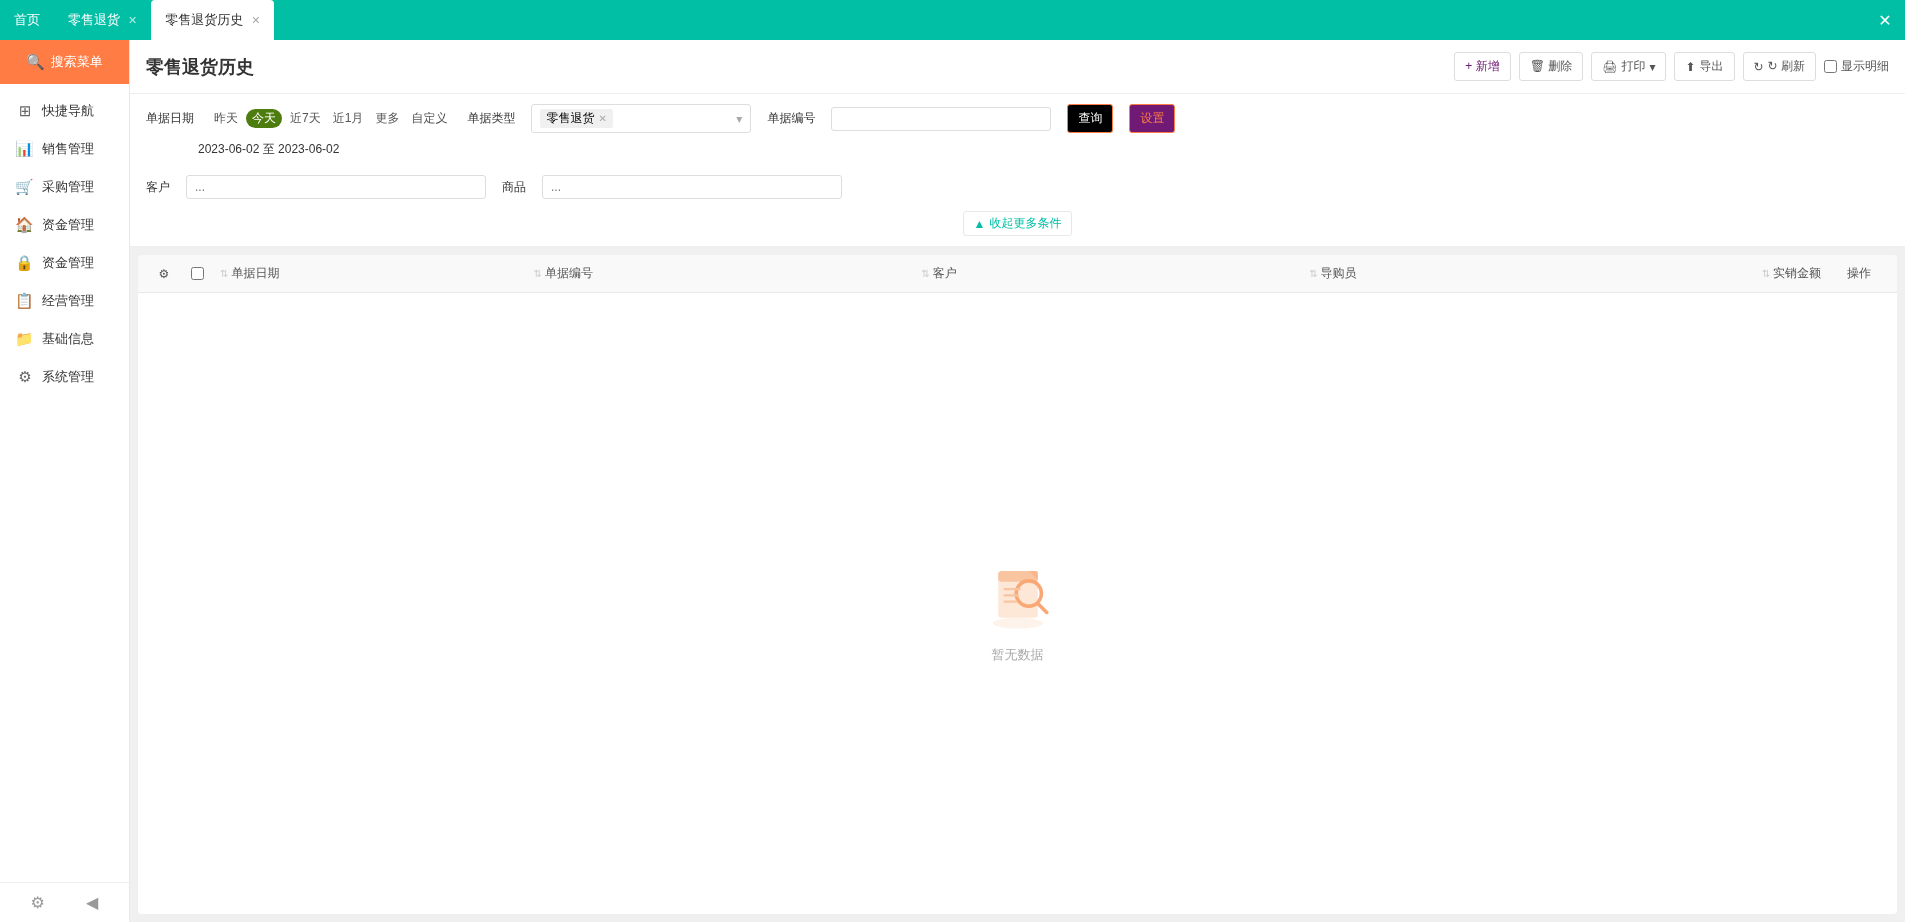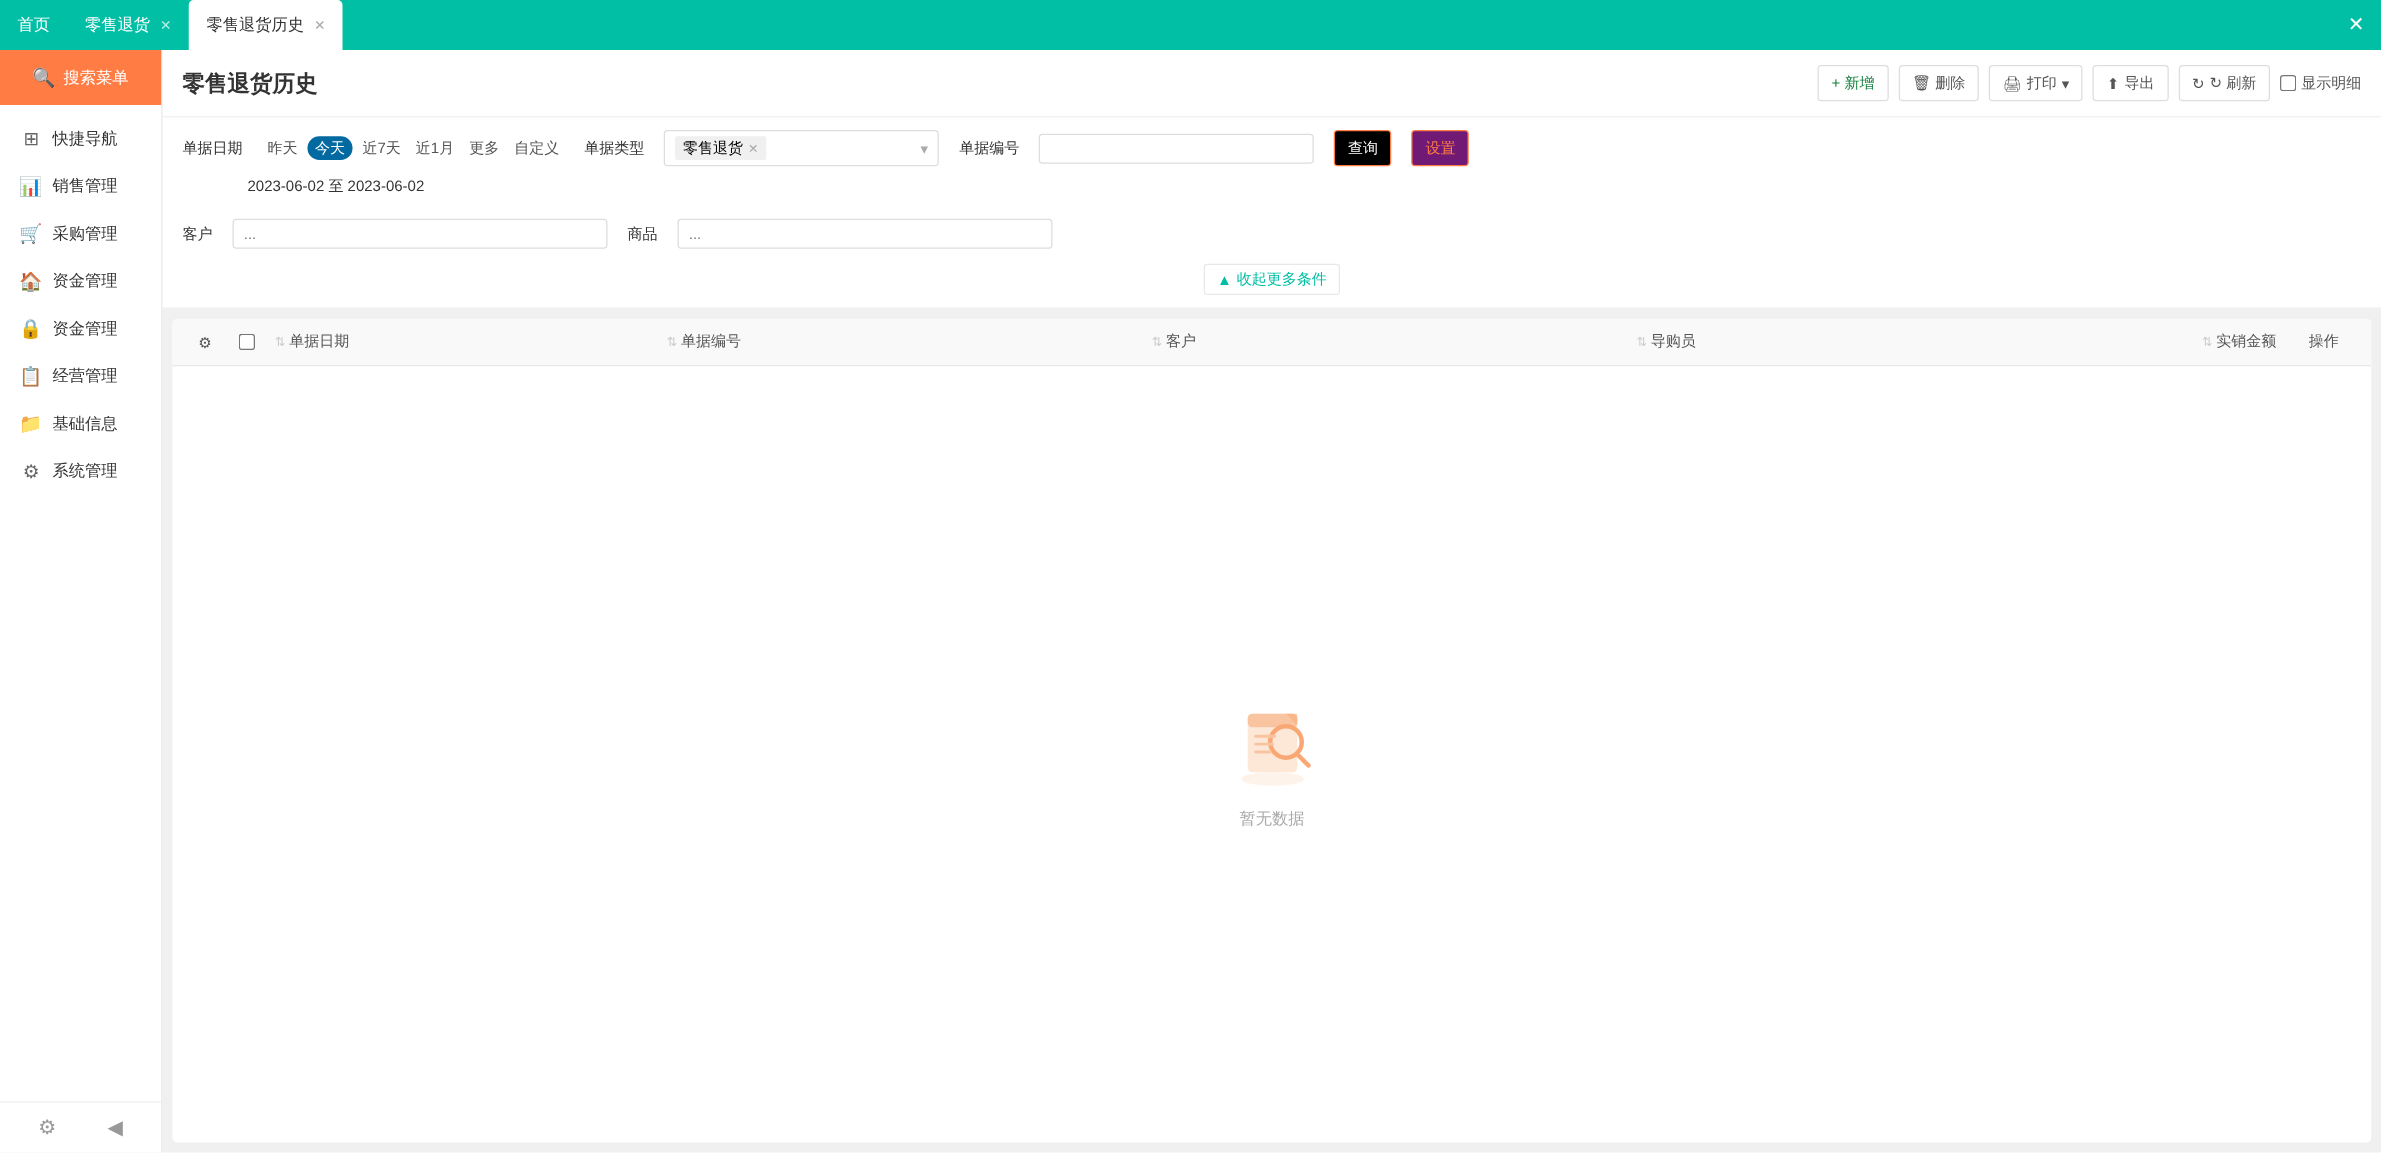--- a/index.html
+++ b/index.html
@@ -29,30 +29,30 @@
     .sidebar-bottom-icon { color: #999; font-size: 16px; cursor: pointer; }
 
     
     .content { flex: 1; display: flex; flex-direction: column; overflow: hidden; background: #f0f0f0; }
     .page-header { background: #fff; padding: 12px 16px 0; display: flex; align-items: center; justify-content: space-between; border-bottom: 1px solid #eee; }
     .page-title { font-size: 18px; font-weight: bold; color: #333; padding-bottom: 12px; }
     .header-actions { display: flex; align-items: center; gap: 8px; padding-bottom: 12px; }
     .btn { display: flex; align-items: center; gap: 4px; padding: 5px 10px; border: 1px solid #ddd; border-radius: 3px; cursor: pointer; font-size: 12px; background: #fff; color: #555; }
     .btn-query { background: #000000; color: #fff; border-color: #ff7c44; }
     .btn-setting { background: #701a75; color: #ff7c44; border-color: #ff7c44; }
-    .btn-new { color: #15803d; }
+    .btn-new { color: #701a75; }
     .checkbox-label { display: flex; align-items: center; gap: 4px; font-size: 12px; color: #555; cursor: pointer; }
 
     
     .filter-area { background: #fff; padding: 10px 16px; border-bottom: 1px solid #eee; }
     .filter-row { display: flex; align-items: center; gap: 16px; margin-bottom: 8px; flex-wrap: wrap; }
     .filter-label { color: #333; font-size: 12px; white-space: nowrap; }
     .date-shortcuts { display: flex; align-items: center; gap: 4px; }
     .date-btn { font-size: 12px; color: #555; cursor: pointer; padding: 1px 4px; border-radius: 2px; }
-    .date-btn.active { background: #0369a1; color: #fff; border-radius: 10px; padding: 1px 6px; text-align: center; }
+    .date-btn.active { background: #4d7c0f; color: #fff; border-radius: 10px; padding: 1px 6px; text-align: center; }
     .date-range { font-size: 12px; color: #333; }
     .filter-input { border: 1px solid #ddd; border-radius: 3px; padding: 4px 8px; font-size: 12px; width: 160px; color: #999; background: #fff; }
     .filter-select { border: 1px solid #ddd; border-radius: 3px; padding: 4px 8px; font-size: 12px; width: 200px; background: #fff; display: flex; align-items: center; justify-content: space-between; cursor: pointer; position: relative; }
     .tag { display: inline-flex; align-items: center; background: #f0f0f0; border-radius: 2px; padding: 1px 6px; font-size: 12px; gap: 4px; }
     .tag-close { cursor: pointer; color: #aaa; font-size: 10px; }
     .collapse-btn { display: flex; align-items: center; gap: 4px; color: #00bfa5; font-size: 12px; cursor: pointer; border: 1px solid #e8e8e8; border-radius: 3px; padding: 3px 10px; margin: 4px auto 0; width: fit-content; }
 
     
     .table-area { flex: 1; background: #fff; margin: 8px; border-radius: 4px; display: flex; flex-direction: column; overflow: hidden; }
     .table-header { display: flex; align-items: center; background: #f9f9f9; border-bottom: 1px solid #e8e8e8; padding: 0 8px; }

